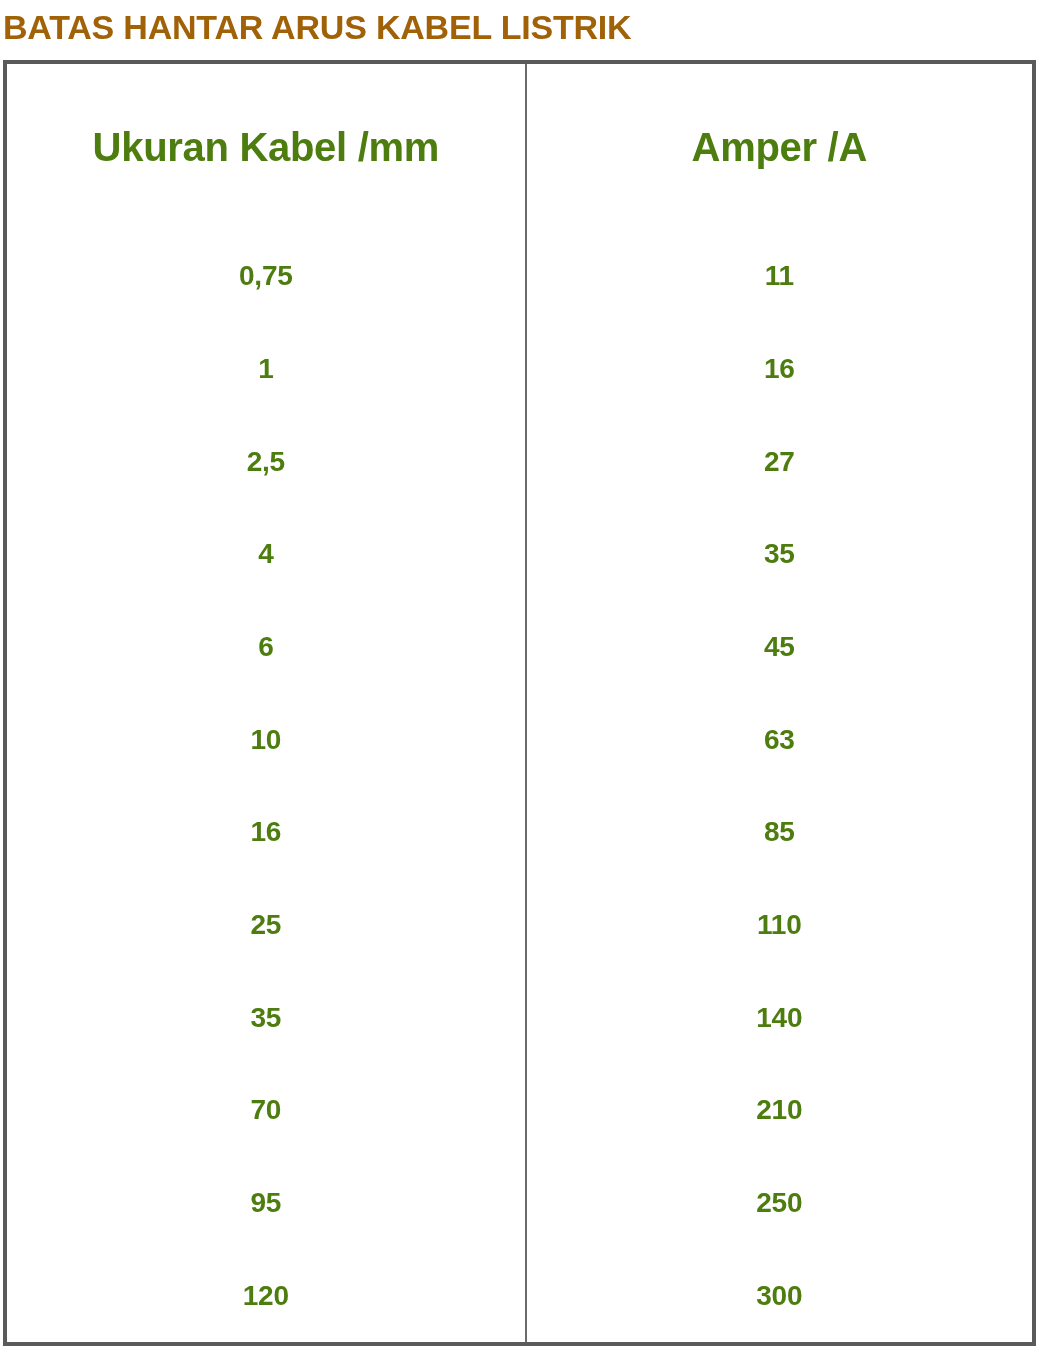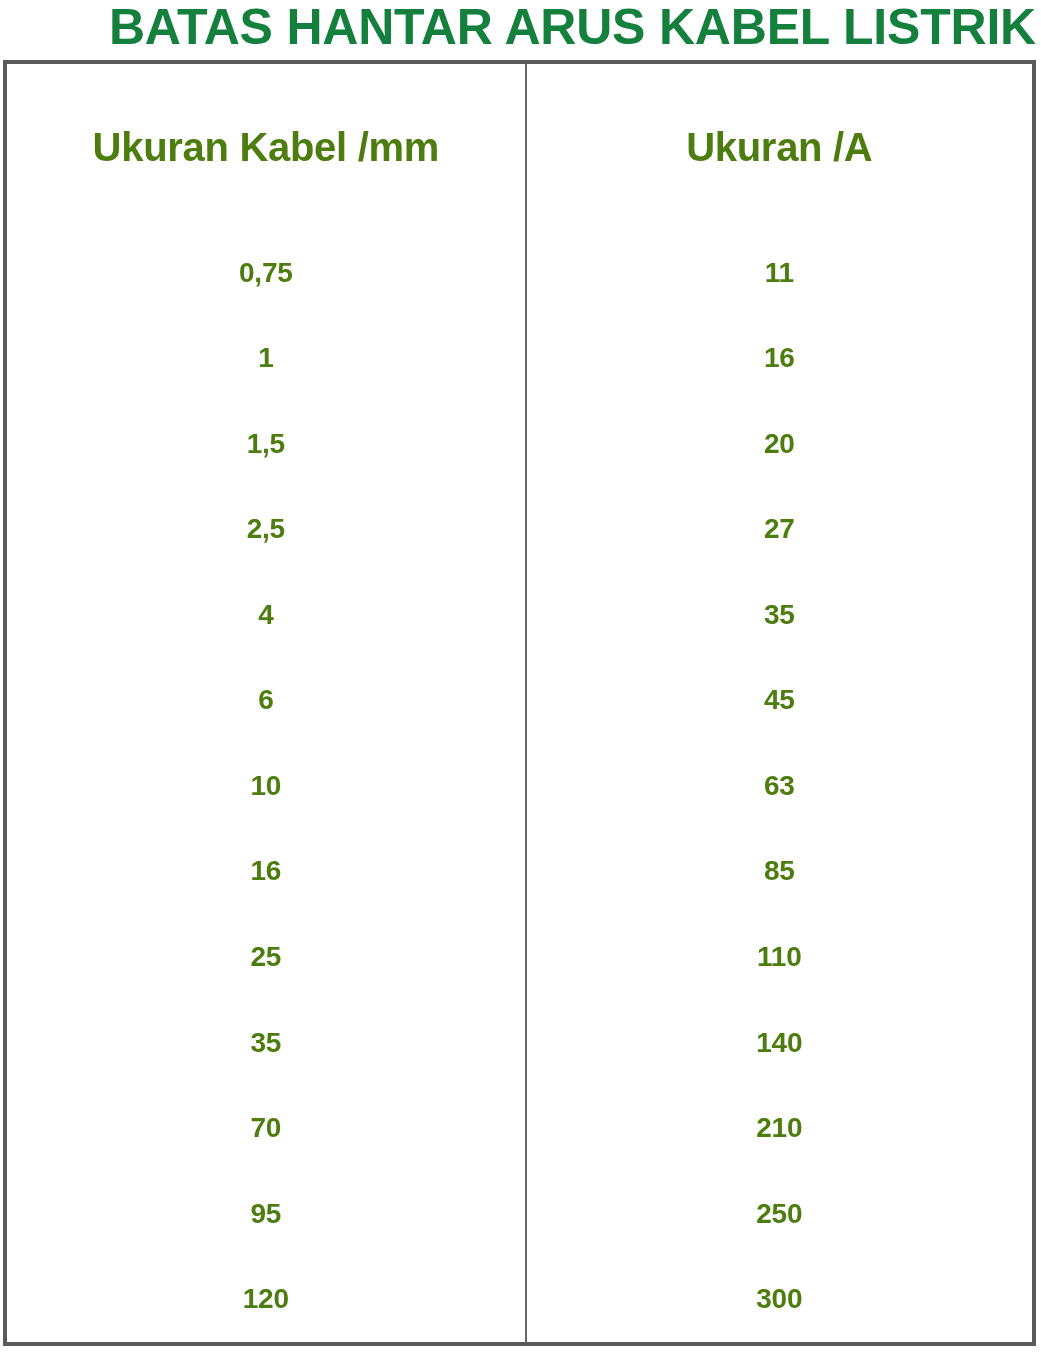--- a/index.html
+++ b/index.html
@@ -22,25 +22,25 @@
     box-sizing: border-box;
   }
 
   .page-title {
     position: absolute;
     left: 3px;
     top: 2px;
     width: 1033px;
     height: 52px;
     line-height: 50px;
-    text-align: right;
-    font-size: 50px;
+    text-align: left;
+    font-size: 34px;
     font-weight: bold;
     letter-spacing: -0.2px;
-    color: #15803d;
+    color: #a16207;
     white-space: nowrap;
   }
 
   .table-wrap {
     position: absolute;
     left: 3px;
     top: 60px;
     width: 1033px;
     height: 1286px;
     box-sizing: border-box;
@@ -106,35 +106,31 @@
 
   <div class="table-wrap">
     <table class="cable-table">
       <colgroup>
         <col class="col-size">
         <col class="col-amp">
       </colgroup>
       <thead>
         <tr>
           <th class="sep-left">Ukuran Kabel /mm</th>
-          <th>Ukuran /A</th>
+          <th>Amper /A</th>
         </tr>
       </thead>
       <tbody>
         <tr>
           <td class="sep-left">0,75</td>
           <td>11</td>
         </tr>
         <tr>
           <td class="sep-left">1</td>
           <td>16</td>
-        </tr>
-        <tr>
-          <td class="sep-left">1,5</td>
-          <td>20</td>
         </tr>
         <tr>
           <td class="sep-left">2,5</td>
           <td>27</td>
         </tr>
         <tr>
           <td class="sep-left">4</td>
           <td>35</td>
         </tr>
         <tr>

